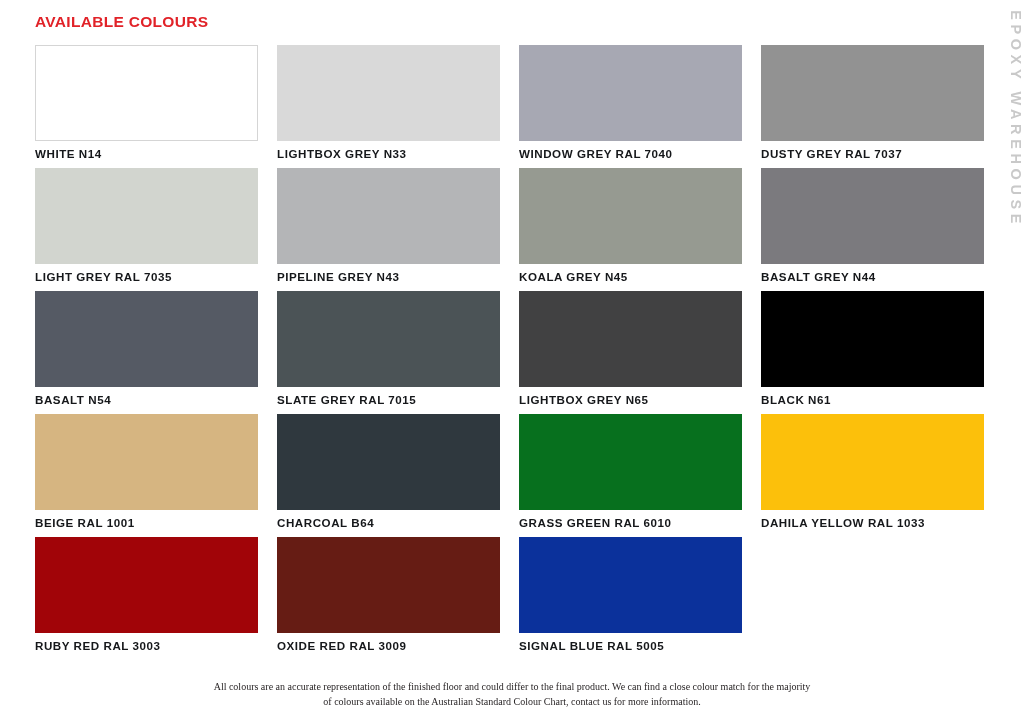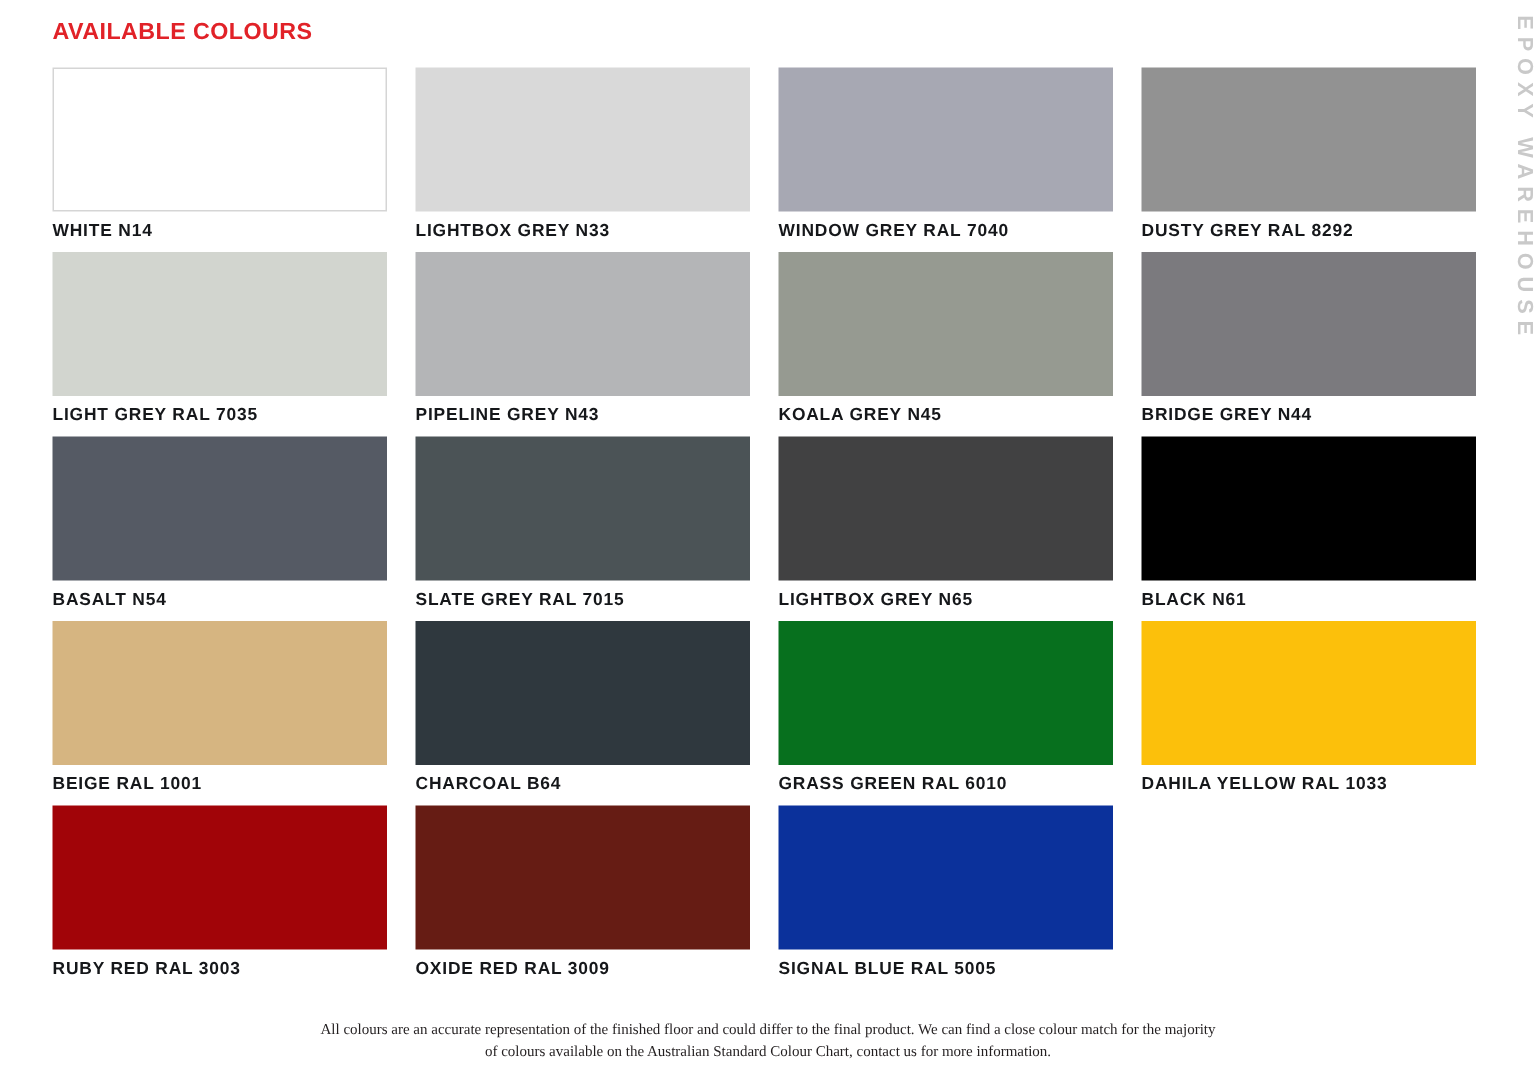--- a/index.html
+++ b/index.html
@@ -125,37 +125,37 @@
       <div class="cell">
         <div class="swatch" style="background: rgb(217, 217, 217);"></div>
         <div class="cell-label">LIGHTBOX GREY N33</div>
       </div>
       <div class="cell">
         <div class="swatch" style="background: rgb(167, 168, 179);"></div>
         <div class="cell-label">WINDOW GREY RAL 7040</div>
       </div>
       <div class="cell">
         <div class="swatch" style="background: rgb(146, 146, 146);"></div>
-        <div class="cell-label">DUSTY GREY RAL 8292</div>
+        <div class="cell-label">DUSTY GREY RAL 7037</div>
       </div>
       <div class="cell">
         <div class="swatch" style="background: rgb(210, 213, 207);"></div>
         <div class="cell-label">LIGHT GREY RAL 7035</div>
       </div>
       <div class="cell">
         <div class="swatch" style="background: rgb(180, 181, 183);"></div>
         <div class="cell-label">PIPELINE GREY N43</div>
       </div>
       <div class="cell">
         <div class="swatch" style="background: rgb(150, 154, 145);"></div>
         <div class="cell-label">KOALA GREY N45</div>
       </div>
       <div class="cell">
         <div class="swatch" style="background: rgb(123, 122, 126);"></div>
-        <div class="cell-label">BRIDGE GREY N44</div>
+        <div class="cell-label">BASALT GREY N44</div>
       </div>
       <div class="cell">
         <div class="swatch" style="background: rgb(85, 90, 100);"></div>
         <div class="cell-label">BASALT N54</div>
       </div>
       <div class="cell">
         <div class="swatch" style="background: rgb(75, 83, 86);"></div>
         <div class="cell-label">SLATE GREY RAL 7015</div>
       </div>
       <div class="cell">

